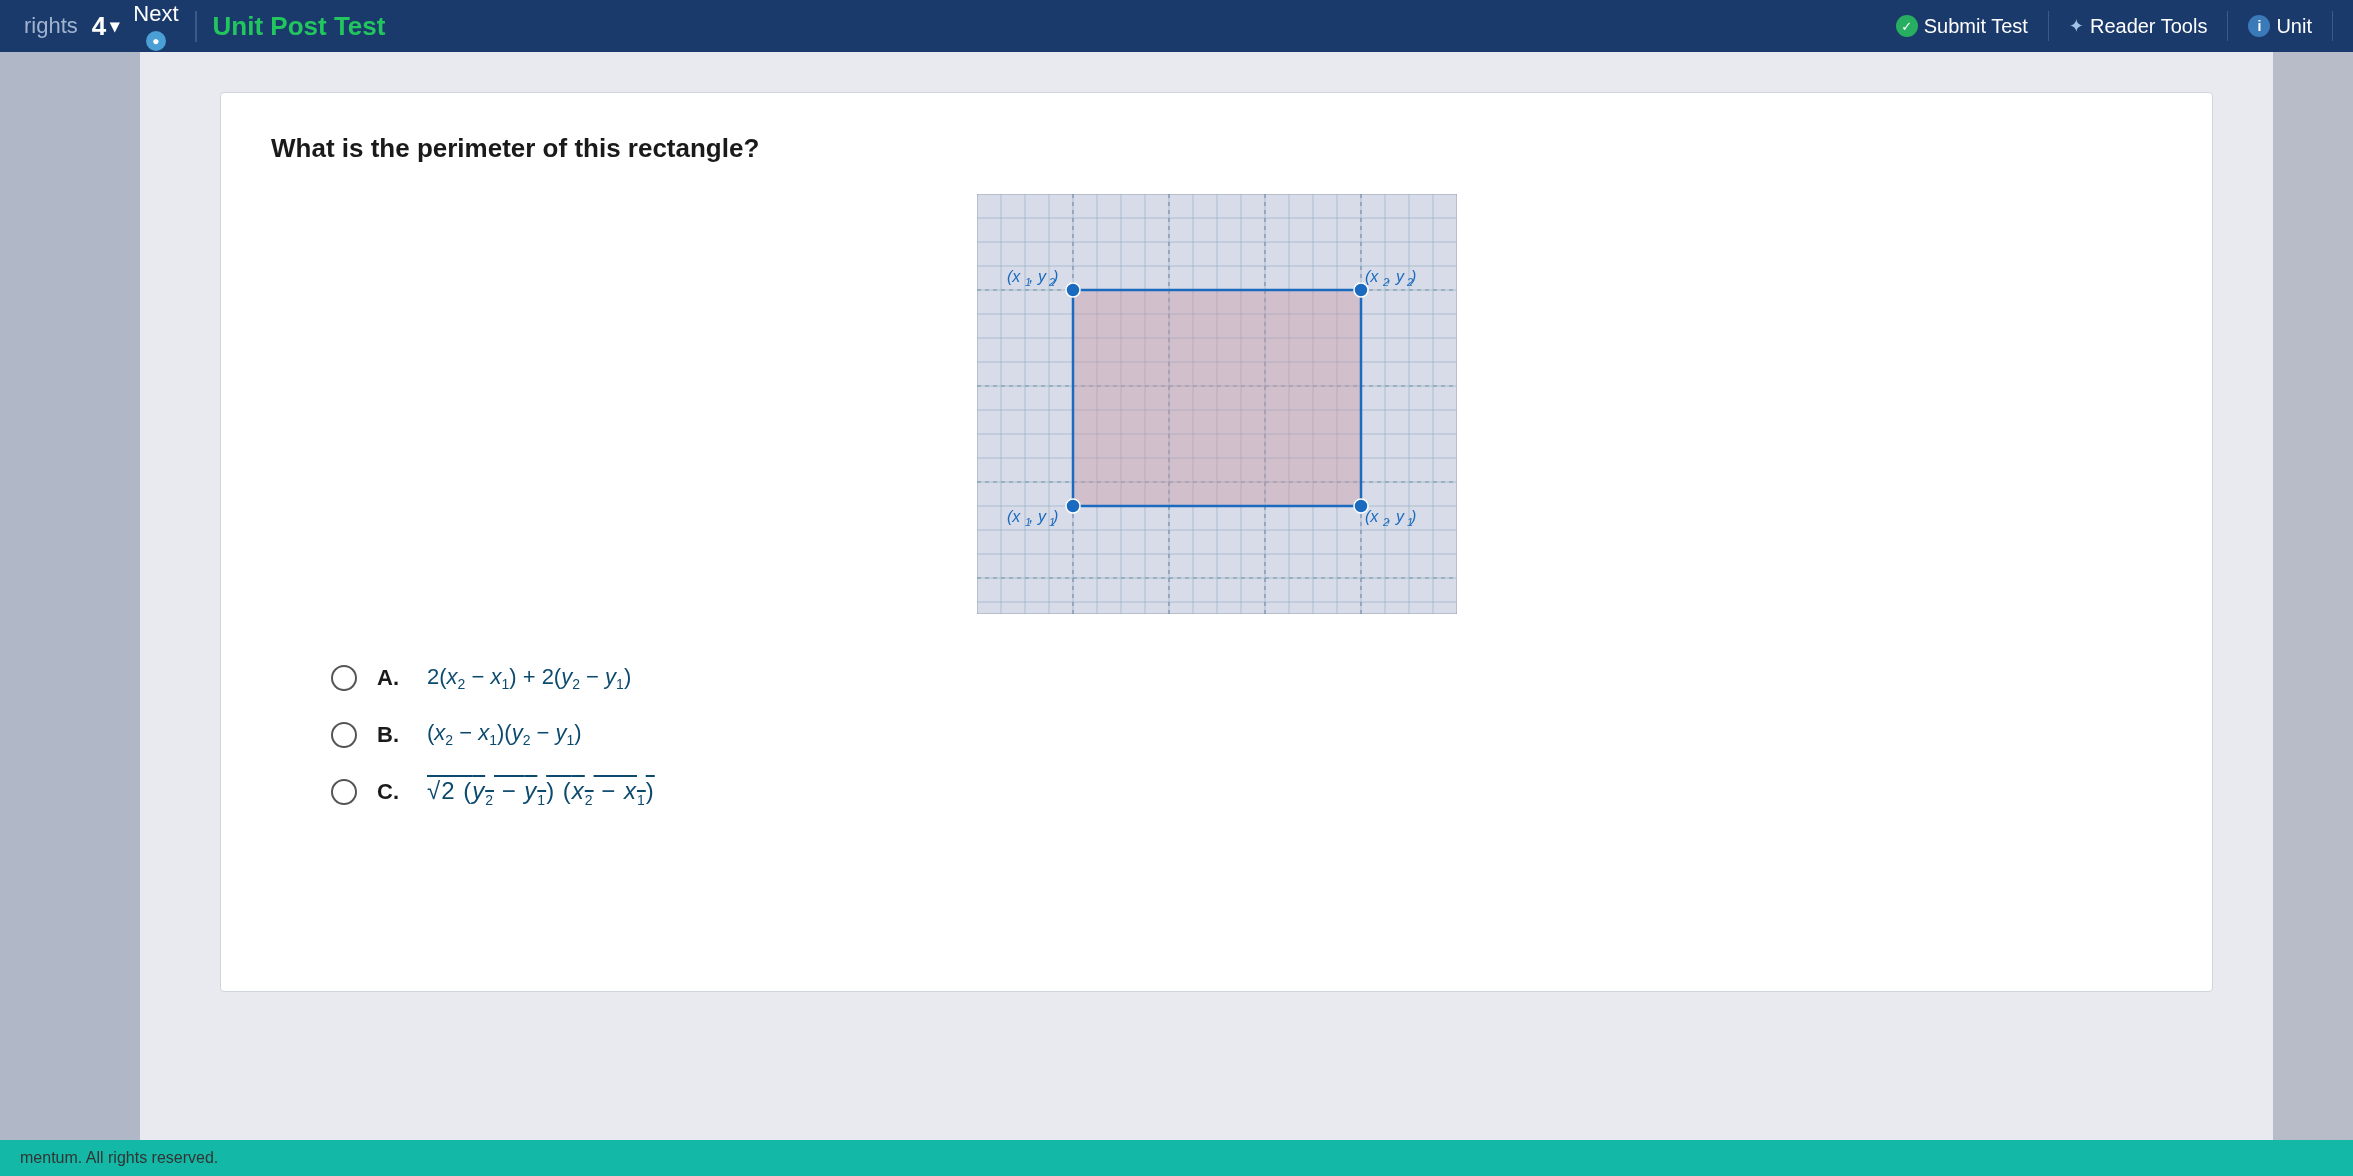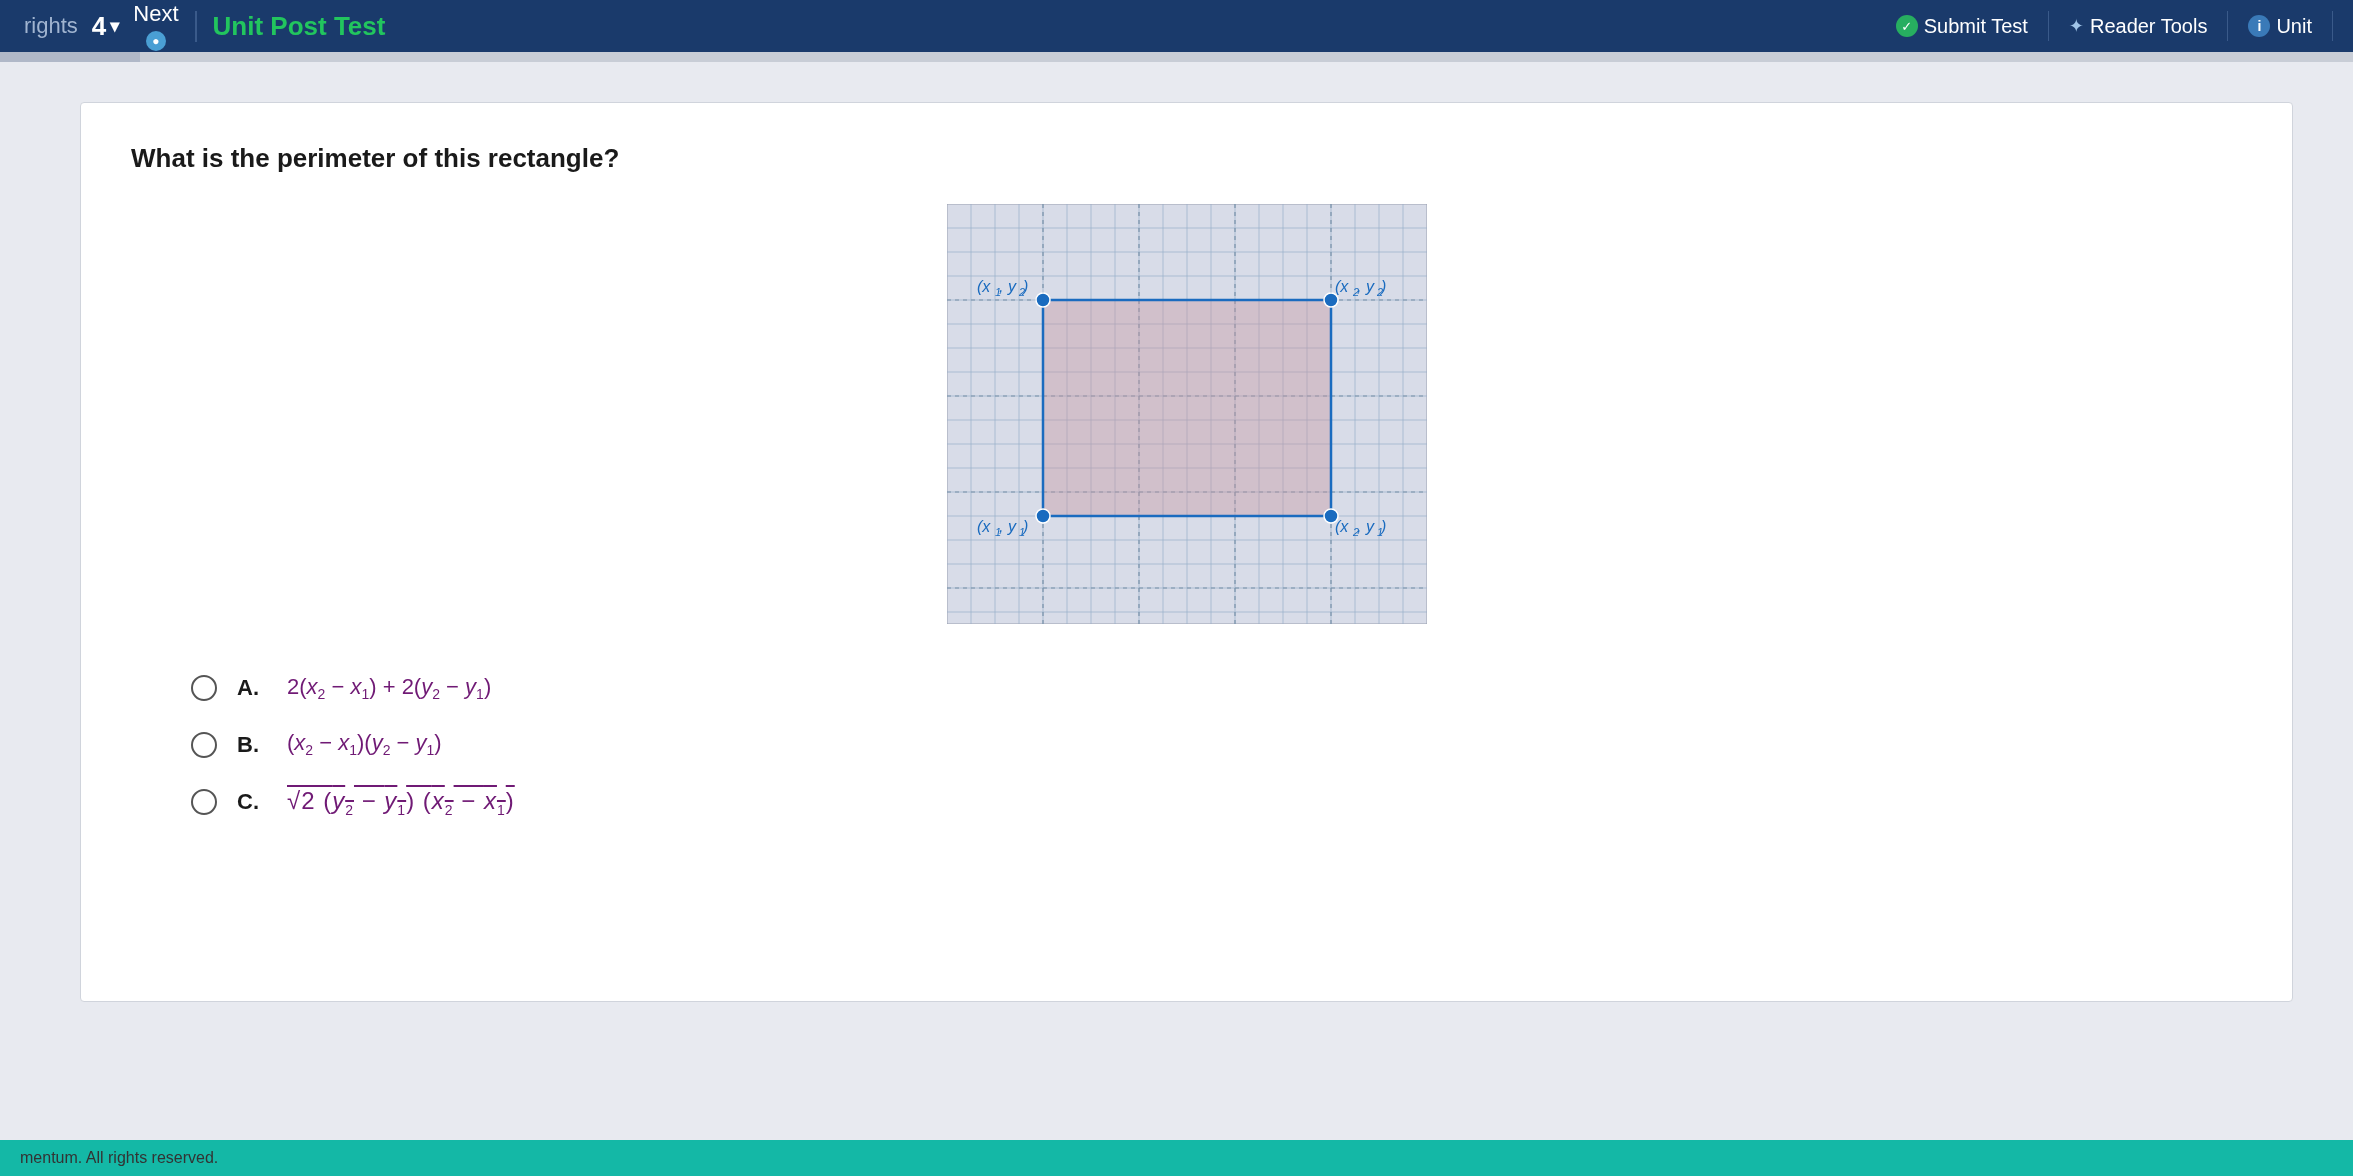--- a/index.html
+++ b/index.html
@@ -164,21 +164,20 @@
       color: white;
       font-size: 14px;
       font-weight: bold;
     }
 
     
     #main-content {
       display: flex;
       width: 100%;
       height: calc(100% - 52px - 36px);
-      flex-direction: column;
     }
 
     
     #left-sidebar {
       width: 140px;
       background: #b0b8c8;
       display: flex;
       flex-direction: column;
       align-items: center;
       padding-top: 10px;
@@ -255,21 +254,21 @@
 
     .answer-label {
       font-size: 22px;
       font-weight: bold;
       color: #1a1a1a;
       min-width: 30px;
     }
 
     .answer-formula {
       font-size: 22px;
-      color: #701a75;
+      color: #0c4a6e;
     }
 
     
     #footer {
       width: 100%;
       height: 36px;
       background: #14b8a6;
       display: flex;
       align-items: center;
       padding: 0 20px;

